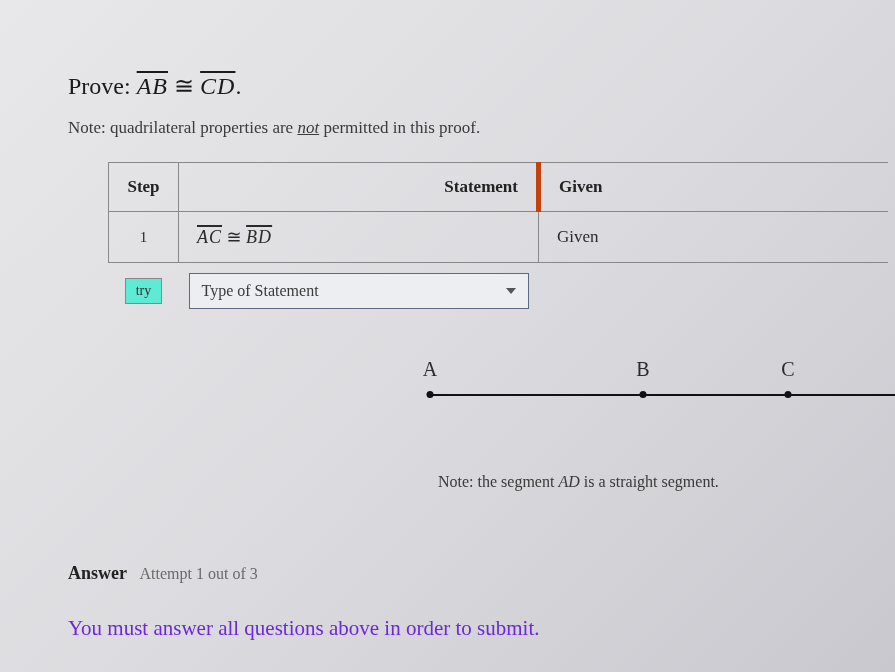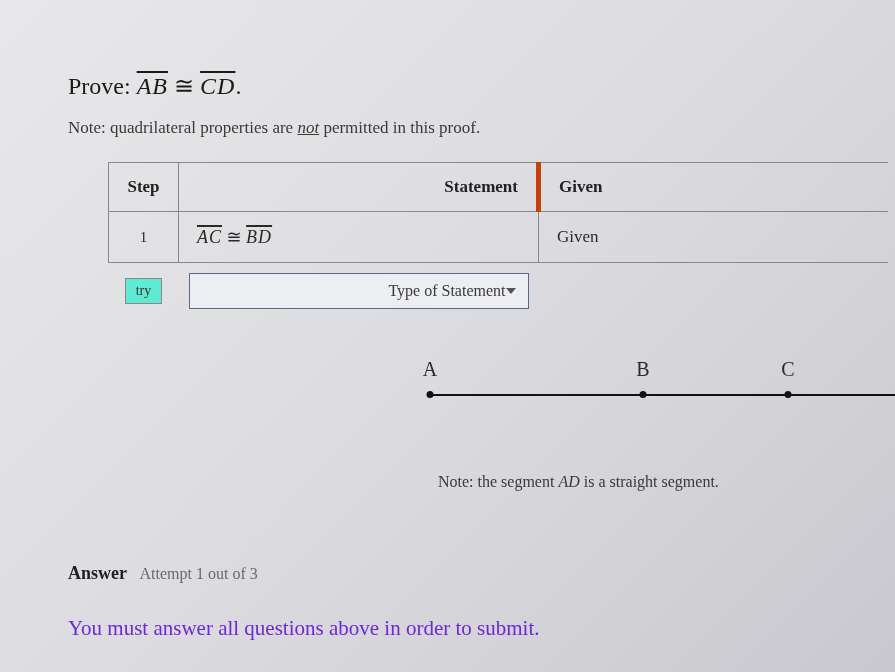--- a/index.html
+++ b/index.html
@@ -96,21 +96,21 @@
     padding: 4px 10px;
     font-size: 14px;
     background: #5eead4;
     color: #333;
     cursor: pointer;
     font-family: Georgia, serif;
   }
   .type-select {
     display: flex;
     align-items: center;
-    justify-content: flex-end;
+    justify-content: space-between;
     border: 1px solid #5a6a85;
     background: #eceef2;
     padding: 8px 12px;
     width: 340px;
     font-size: 16px;
     color: #3a3a3a;
     cursor: pointer;
     font-family: Georgia, serif;
   }
   .caret {

